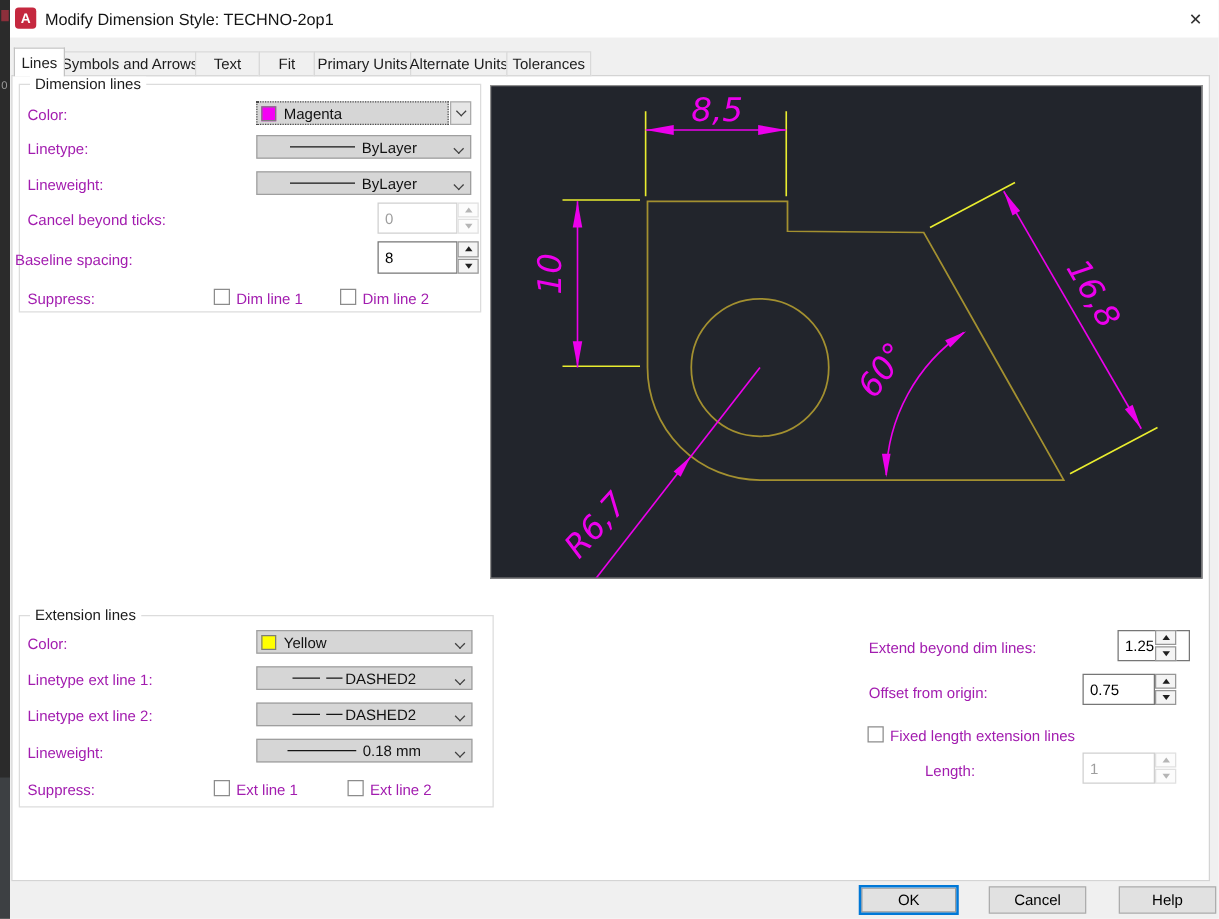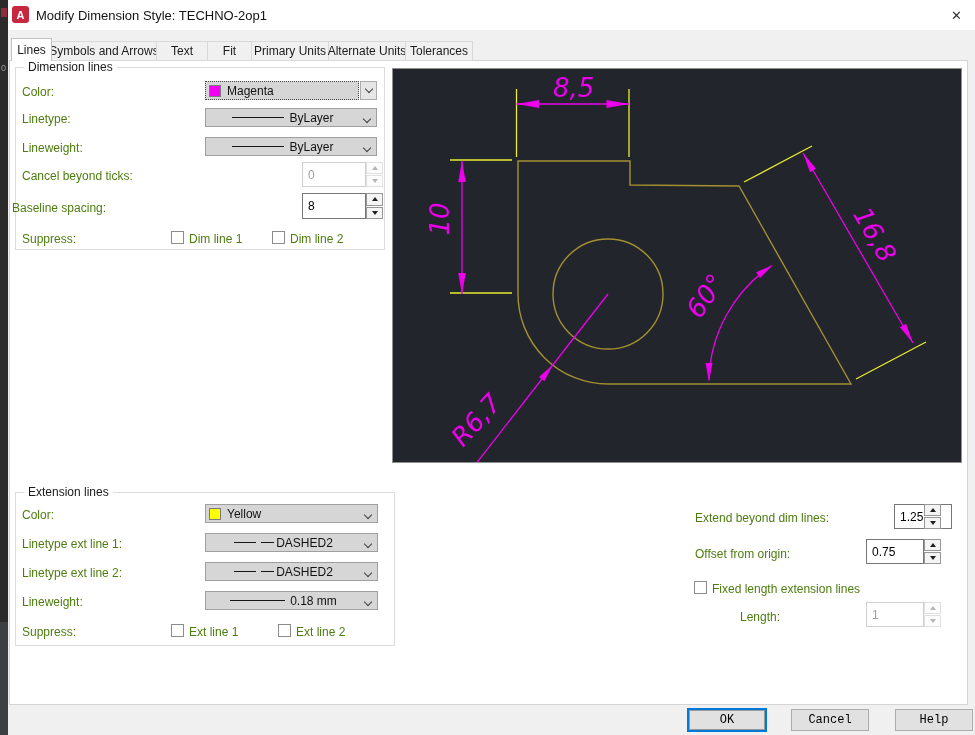--- a/index.html
+++ b/index.html
@@ -4,21 +4,21 @@
 <style>
   * { box-sizing: border-box; margin: 0; padding: 0; }
   html,body { width: 975px; height: 735px; }
   body {
     position: relative; overflow: hidden;
     background: #f0f0f0;
     font-family: "Liberation Sans", sans-serif;
     -webkit-font-smoothing: antialiased;
   }
   .abs { position: absolute; }
-  .lbl { font-size: 12px; color: #4d7c0f; line-height: 14px; white-space: nowrap; }
+  .lbl { font-size: 12px; color: #a21caf; line-height: 14px; white-space: nowrap; }
 
   
   .strip { left: 0; top: 0; width: 8px; height: 735px; background: #2b2b2b; }
   .strip-lower { left: 0; top: 622px; width: 8px; height: 113px; background: #3d4043; }
   .strip-mark { left: 1px; top: 63px; font-size: 9px; color: #9a9a9a; }
   .strip-dot { left: 1px; top: 8px; width: 6px; height: 9px; background: #8c2f3b; }
 
   
   .titlebar { left: 8px; top: 0; width: 967px; height: 30px; background: #ffffff; }
   .app-icon { left: 12px; top: 6px; width: 17px; height: 17px; background: #c5283f; border-radius: 3px;
@@ -71,21 +71,21 @@
 
   
   .cb { width: 13px; height: 13px; background: #fff; border: 1px solid #8c8c8c; }
 
   
   .preview { left: 392px; top: 68px; width: 570px; height: 395px; border: 1px solid #8f8f8f; }
   .preview svg { display: block; }
 
   
   .btn { background: #e1e1e1; border: 1px solid #adadad; font-size: 12px; color: #000;
-         display: flex; align-items: center; justify-content: center; font-family: Liberation Mono, monospace; }
+         display: flex; align-items: center; justify-content: center; }
   .btn.default { border: 2px solid #0078d7; box-shadow: inset 0 0 0 1px #9a9a9a; }
 </style>
 </head>
 <body>
 
 <div class="abs strip"></div>
 <div class="abs strip-lower"></div>
 <div class="abs strip-dot"></div>
 <div class="abs strip-mark">0</div>
 

